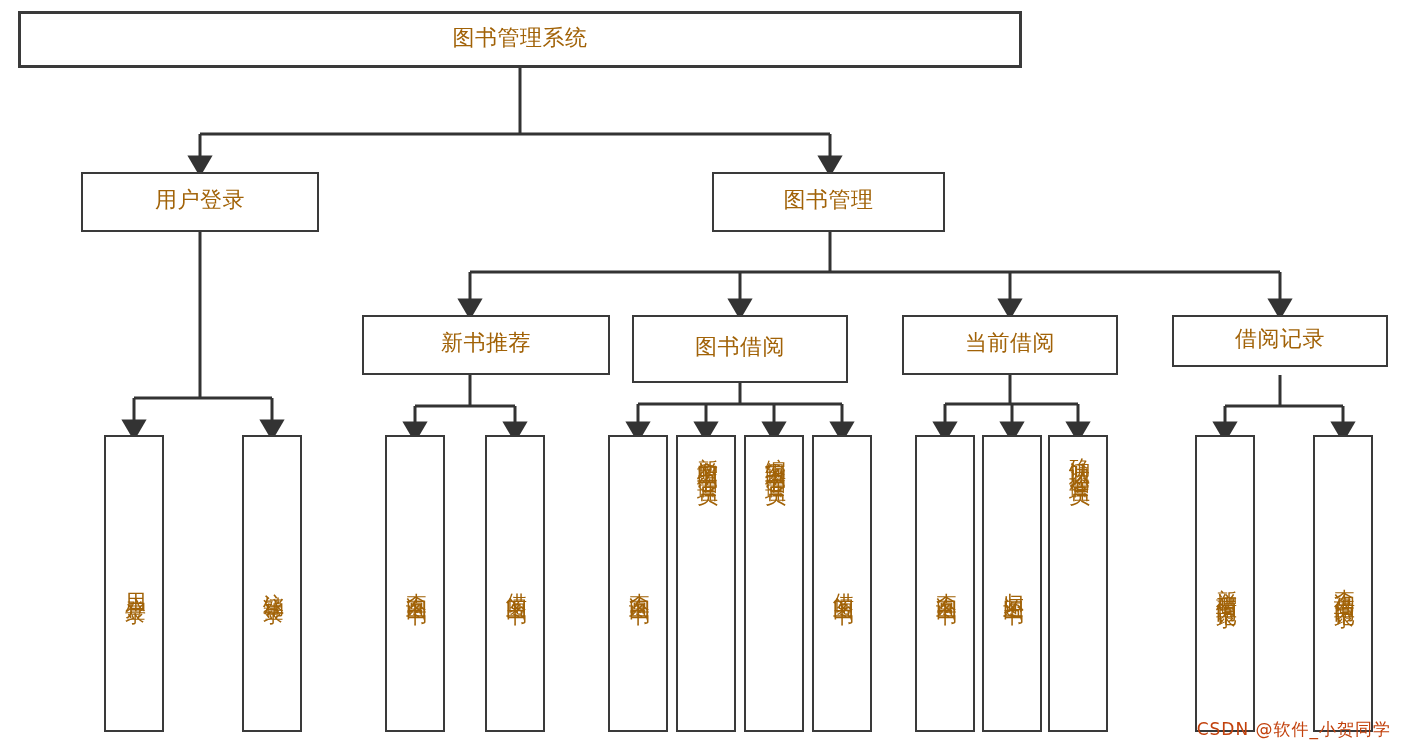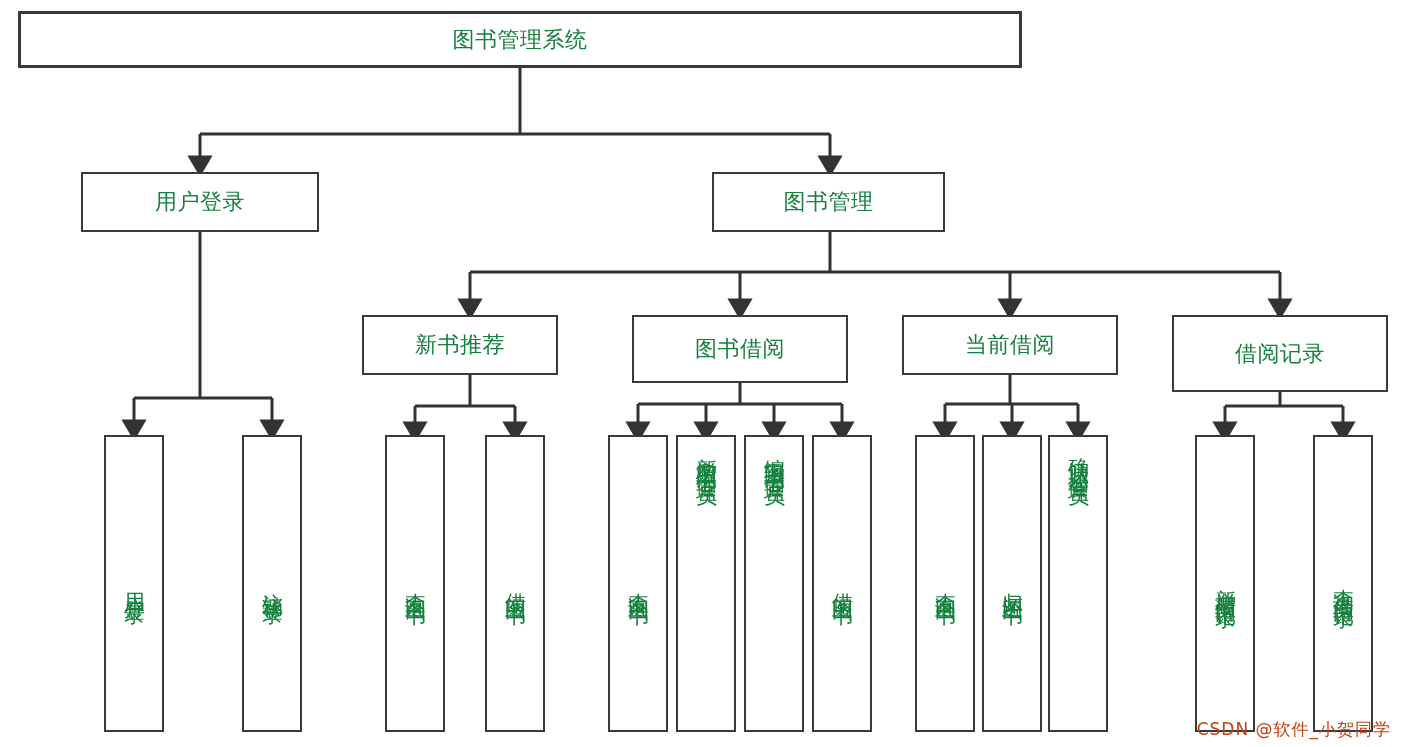--- a/index.html
+++ b/index.html
@@ -27,21 +27,22 @@
     pointer-events: none;
   }
   .node {
     position: absolute;
     box-sizing: border-box;
     background: #ffffff;
     border: 2.5px solid #3a3a3a;
     display: flex;
     align-items: center;
     justify-content: center;
-    color: #15803d;
+    color: #a16207;
+    font-family: Liberation Mono, monospace;
   }
   .node.root {
     border-width: 3px;
   }
   .node-label {
     font-size: 22px;
     line-height: 1.15;
     letter-spacing: 0.5px;
     white-space: nowrap;
   }
@@ -137,33 +138,33 @@
   </div>
 
   <div class="node" style="left:81px; top:172px; width:238px; height:60px;">
     <span class="node-label">用户登录</span>
   </div>
 
   <div class="node" style="left:712px; top:172px; width:233px; height:60px;">
     <span class="node-label">图书管理</span>
   </div>
 
-  <div class="node" style="left:362px; top:315px; width:196px; height:60px;">
+  <div class="node" style="left:362px; top:315px; width:248px; height:60px;">
     <span class="node-label">新书推荐</span>
   </div>
 
   <div class="node" style="left:632px; top:315px; width:216px; height:68px;">
     <span class="node-label">图书借阅</span>
   </div>
 
   <div class="node" style="left:902px; top:315px; width:216px; height:60px;">
     <span class="node-label">当前借阅</span>
   </div>
 
-  <div class="node" style="left:1172px; top:315px; width:216px; height:77px;">
+  <div class="node" style="left:1172px; top:315px; width:216px; height:52px;">
     <span class="node-label">借阅记录</span>
   </div>
 
   <div class="node leaf center" style="left:104px; top:435px; width:60px; height:297px;">
     <span class="node-label">用户登录</span>
   </div>
 
   <div class="node leaf center" style="left:242px; top:435px; width:60px; height:297px;">
     <span class="node-label">注销登录</span>
   </div>

